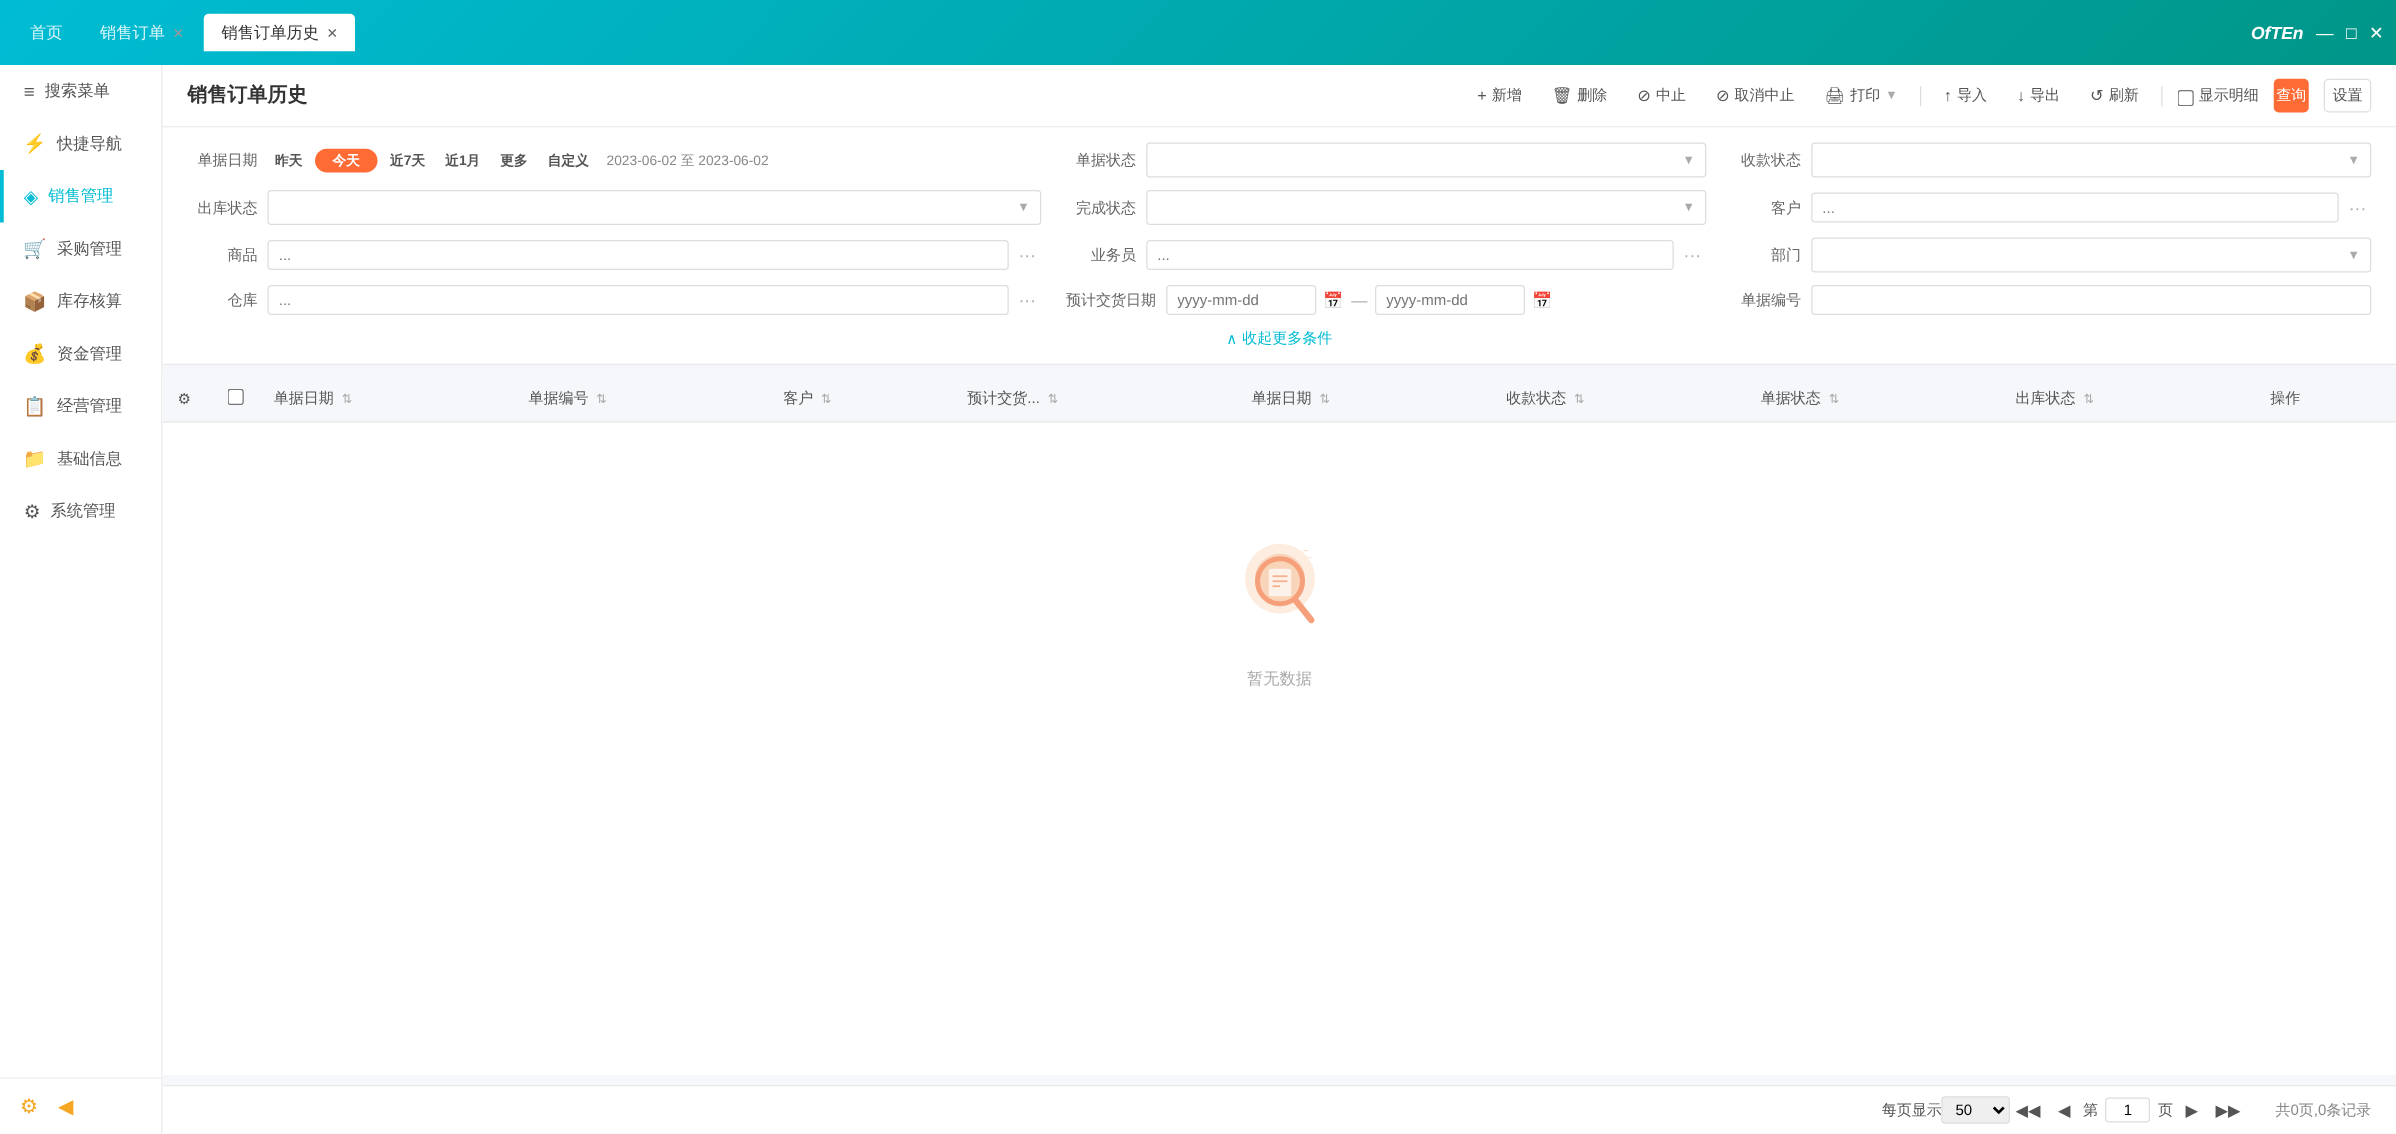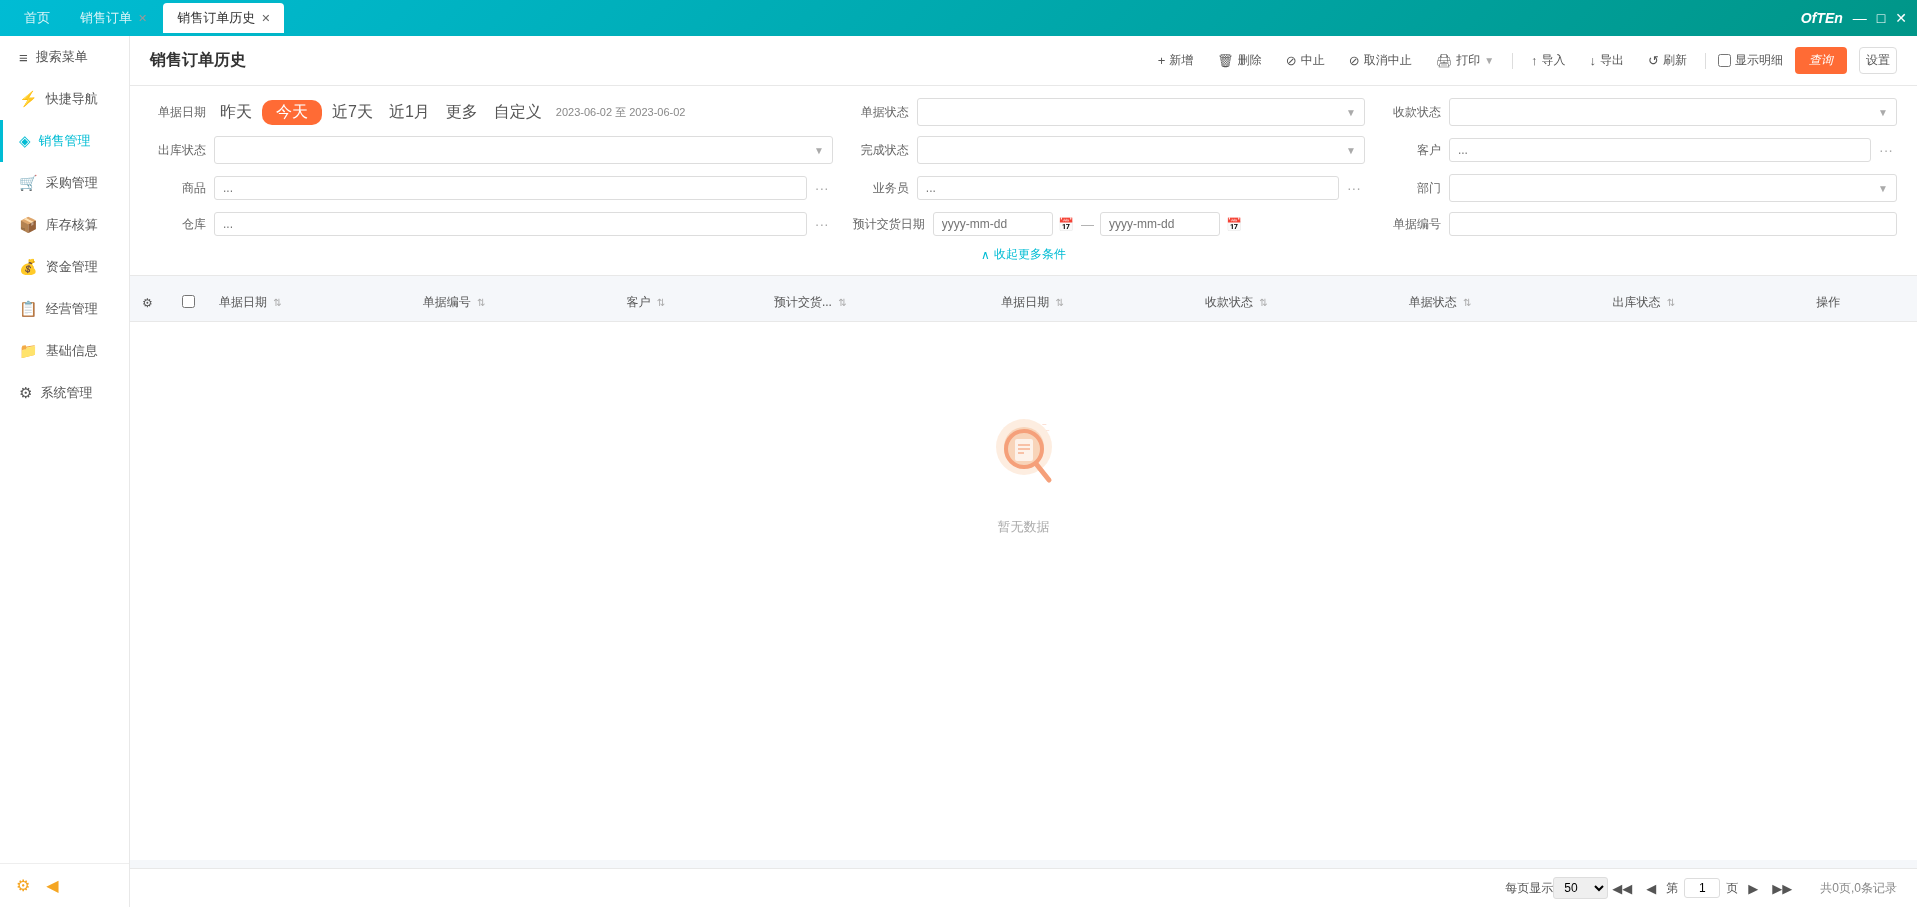--- a/index.html
+++ b/index.html
@@ -1,20 +1,20 @@
 <!DOCTYPE html>
 <html><head>
   <meta charset="utf-8">
   <style>
     * { box-sizing: border-box; margin: 0; padding: 0; }
     body { font-family: 'Microsoft YaHei', Arial, sans-serif; font-size: 13px; background: #f5f5f5; color: #333; display: flex; flex-direction: column; height: 100vh; overflow: hidden; }
 
     
     .top-bar {
-      height: 36px;
+      height: 52px;
       background: linear-gradient(135deg, #00bcd4, #009688);
       display: flex;
       align-items: center;
       padding: 0 10px;
       flex-shrink: 0;
     }
     .top-bar-tabs {
       display: flex;
       align-items: center;
       flex: 1;
@@ -130,29 +130,28 @@
       gap: 4px;
       font-size: 12px;
       color: #555;
       cursor: pointer;
       padding: 4px 6px;
       border-radius: 3px;
     }
     .toolbar-btn.primary {
       background: #ff6b35;
       color: #fff;
-      padding: 5px 14px;
+      padding: 5px 2px;
       border-radius: 4px;
-      font-style: italic;
     }
     .toolbar-btn .tb-icon { font-size: 13px; }
     .toolbar-divider { width: 1px; height: 16px; background: #ddd; }
     .display-toggle {
       display: flex;
-      align-items: center;
+      align-items: flex-end;
       gap: 4px;
       font-size: 12px;
       color: #555;
     }
     .display-toggle input[type=checkbox] { cursor: pointer; }
 
     
     .filter-area {
       background: #fff;
       padding: 12px 20px;
@@ -211,26 +210,27 @@
       height: 28px;
     }
     .filter-select-arrow { color: #aaa; font-size: 10px; }
     .date-quick-btns {
       display: flex;
       align-items: center;
       gap: 4px;
     }
     .date-quick-btn {
       padding: 2px 6px;
-      font-size: 16px;
+      font-size: 11px;
       border-radius: 10px;
       cursor: pointer;
       color: #555;
       background: transparent;
       border: none;
+      font-weight: bold;
     }
     .date-quick-btn.active {
       background: #ff6b35;
       color: #fff;
       border-radius: 10px;
       padding: 2px 14px;
     }
     .date-range {
       font-size: 11px;
       color: #888;

